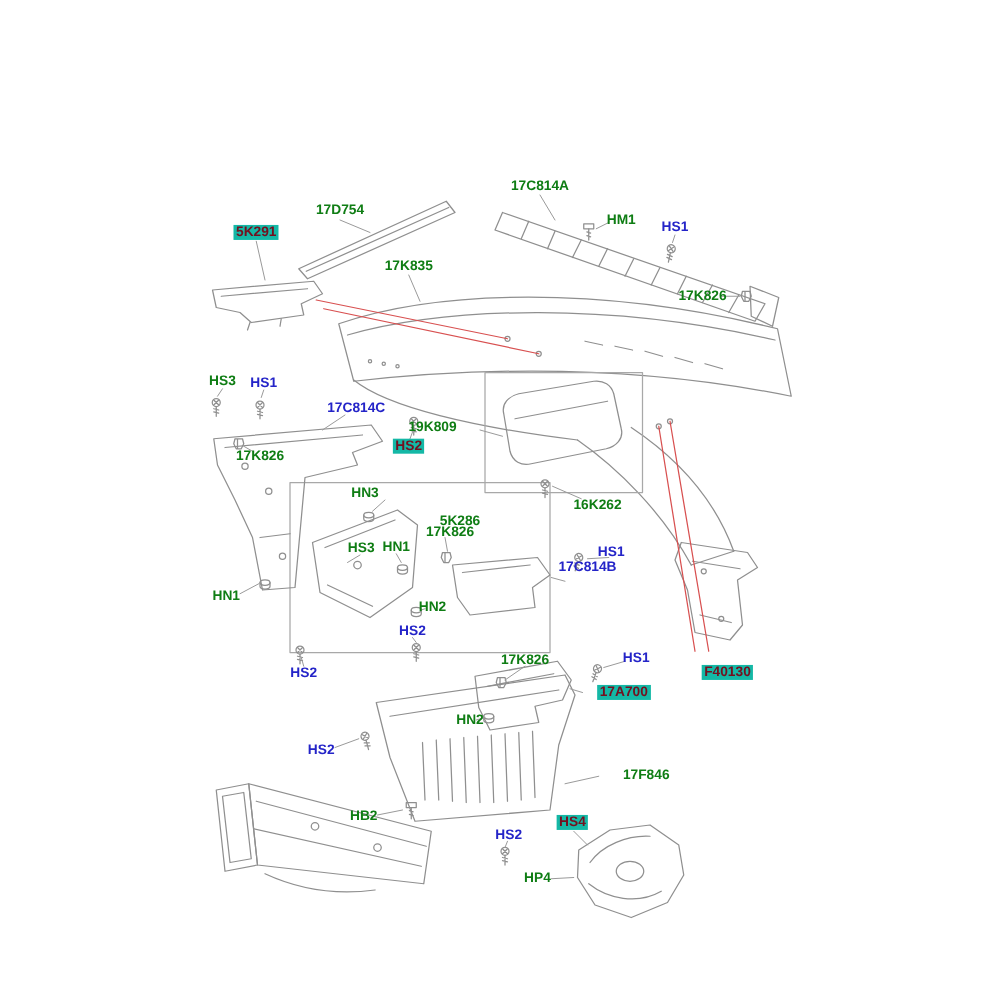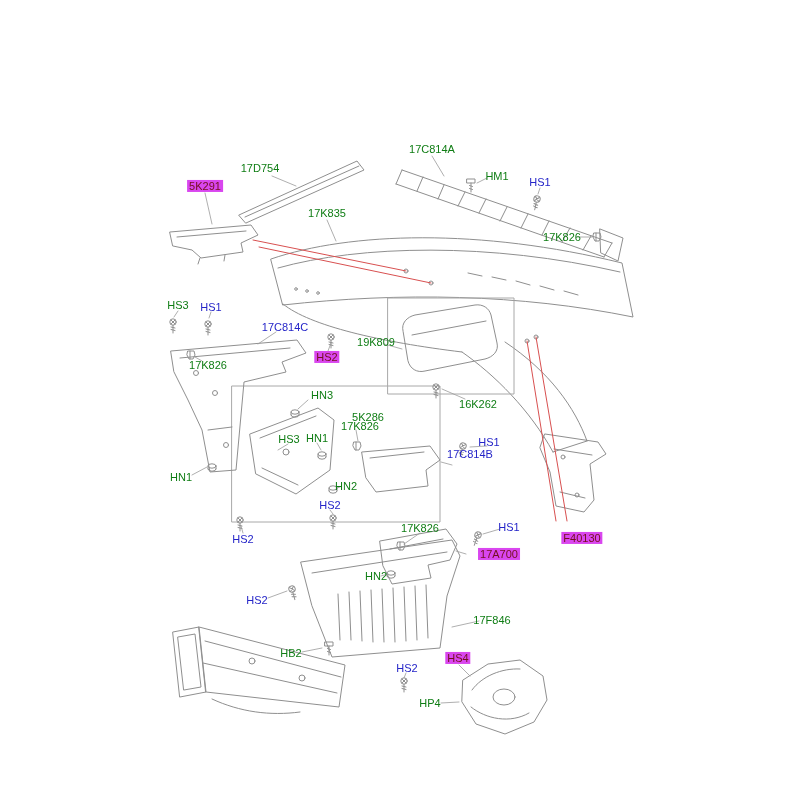--- a/index.html
+++ b/index.html
@@ -8,27 +8,27 @@
     width:800px;height:800px;
     background:#ffffff;
     font-family:"Liberation Sans",sans-serif;
     overflow:hidden;
   }
   .stage svg{position:absolute;left:0;top:0;}
   .lbl{
     position:absolute;
     transform:translate(-50%,-50%);
     font-size:11px;
-    font-weight:normal;
+    font-weight:bold;
     white-space:nowrap;
     line-height:1.1;
   }
   .green{color:#0f7d14;}
   .blue{color:#2424c8;}
-  .hl{background:#d946ef;color:#74101f;padding:0 2px;}
+  .hl{background:#14b8a6;color:#74101f;padding:0 2px;}
 </style>
 </head>
 <body>
 
 <div class="stage">
 
   <svg width="800" height="800" viewBox="0 0 800 800" fill="none" stroke="#8f8f8f" stroke-width="1" stroke-linejoin="round" stroke-linecap="round">
 
     <defs>
       <g id="screw" stroke="#8f8f8f" fill="none">
@@ -206,50 +206,50 @@
 
     <g stroke="#d85050" stroke-width="1">
       <path d="M253,240 L406,271"></path>
       <path d="M259,247 L431,283"></path>
       <path d="M527,341 L556,521"></path>
       <path d="M536,337 L567,521"></path>
     </g>
   </svg>
 
   <div>
-    <span class="lbl green" style="left:260px;top:168px">17D754</span>
+    <span class="lbl green" style="left:272px;top:168px">17D754</span>
     <span class="lbl green" style="left:432px;top:149px">17C814A</span>
     <span class="lbl green" style="left:497px;top:176px">HM1</span>
     <span class="lbl blue" style="left:540px;top:182px">HS1</span>
     <span class="lbl hl" style="left:205px;top:186px">5K291</span>
     <span class="lbl green" style="left:327px;top:213px">17K835</span>
     <span class="lbl green" style="left:562px;top:237px">17K826</span>
     <span class="lbl green" style="left:178px;top:305px">HS3</span>
     <span class="lbl blue" style="left:211px;top:307px">HS1</span>
     <span class="lbl blue" style="left:285px;top:327px">17C814C</span>
     <span class="lbl hl" style="left:327px;top:357px">HS2</span>
     <span class="lbl green" style="left:208px;top:365px">17K826</span>
-    <span class="lbl green" style="left:376px;top:342px">19K809</span>
-    <span class="lbl green" style="left:322px;top:395px">HN3</span>
+    <span class="lbl green" style="left:346px;top:342px">19K809</span>
+    <span class="lbl green" style="left:292px;top:395px">HN3</span>
     <span class="lbl green" style="left:368px;top:417px">5K286</span>
     <span class="lbl green" style="left:478px;top:404px">16K262</span>
     <span class="lbl green" style="left:360px;top:426px">17K826</span>
     <span class="lbl green" style="left:289px;top:439px">HS3</span>
     <span class="lbl green" style="left:317px;top:438px">HN1</span>
     <span class="lbl blue" style="left:489px;top:442px">HS1</span>
     <span class="lbl blue" style="left:470px;top:454px">17C814B</span>
     <span class="lbl green" style="left:181px;top:477px">HN1</span>
     <span class="lbl green" style="left:346px;top:486px">HN2</span>
     <span class="lbl blue" style="left:330px;top:505px">HS2</span>
     <span class="lbl blue" style="left:243px;top:539px">HS2</span>
     <span class="lbl green" style="left:420px;top:528px">17K826</span>
     <span class="lbl blue" style="left:509px;top:527px">HS1</span>
     <span class="lbl hl" style="left:499px;top:554px">17A700</span>
     <span class="lbl hl" style="left:582px;top:538px">F40130</span>
     <span class="lbl green" style="left:376px;top:576px">HN2</span>
     <span class="lbl blue" style="left:257px;top:600px">HS2</span>
-    <span class="lbl green" style="left:492px;top:620px">17F846</span>
+    <span class="lbl green" style="left:517px;top:620px">17F846</span>
     <span class="lbl green" style="left:291px;top:653px">HB2</span>
     <span class="lbl blue" style="left:407px;top:668px">HS2</span>
     <span class="lbl hl" style="left:458px;top:658px">HS4</span>
     <span class="lbl green" style="left:430px;top:703px">HP4</span>
   </div>
 </div>
 
 </body></html>

